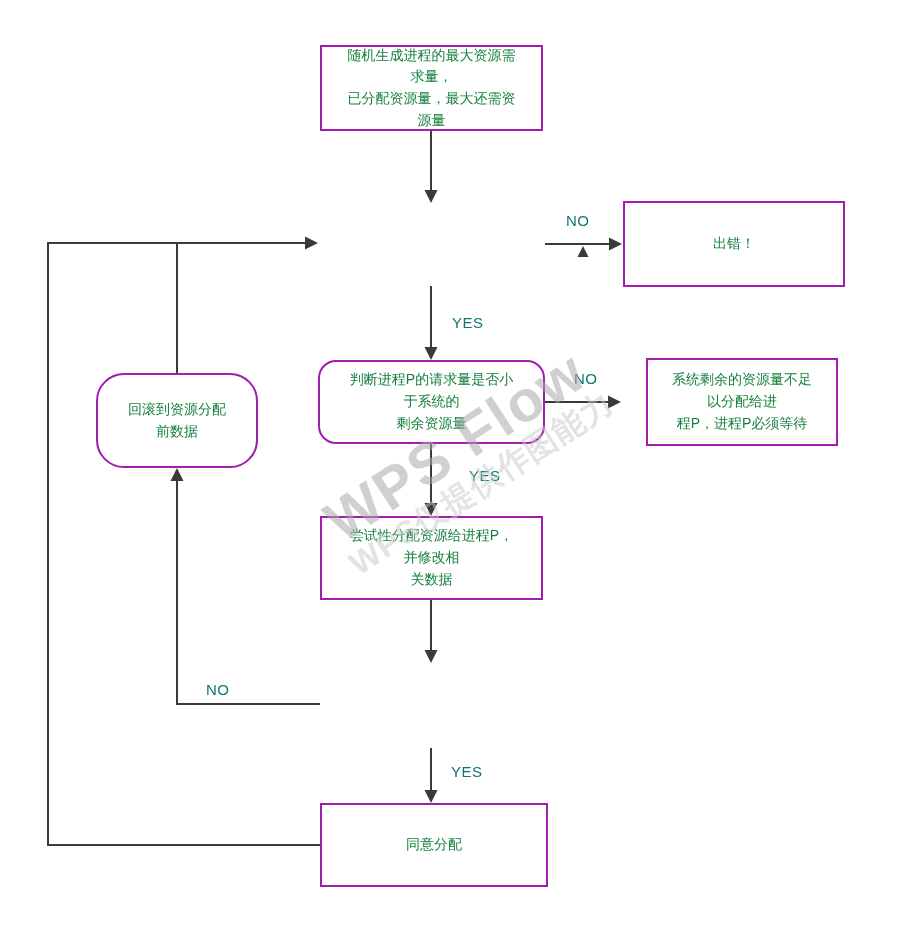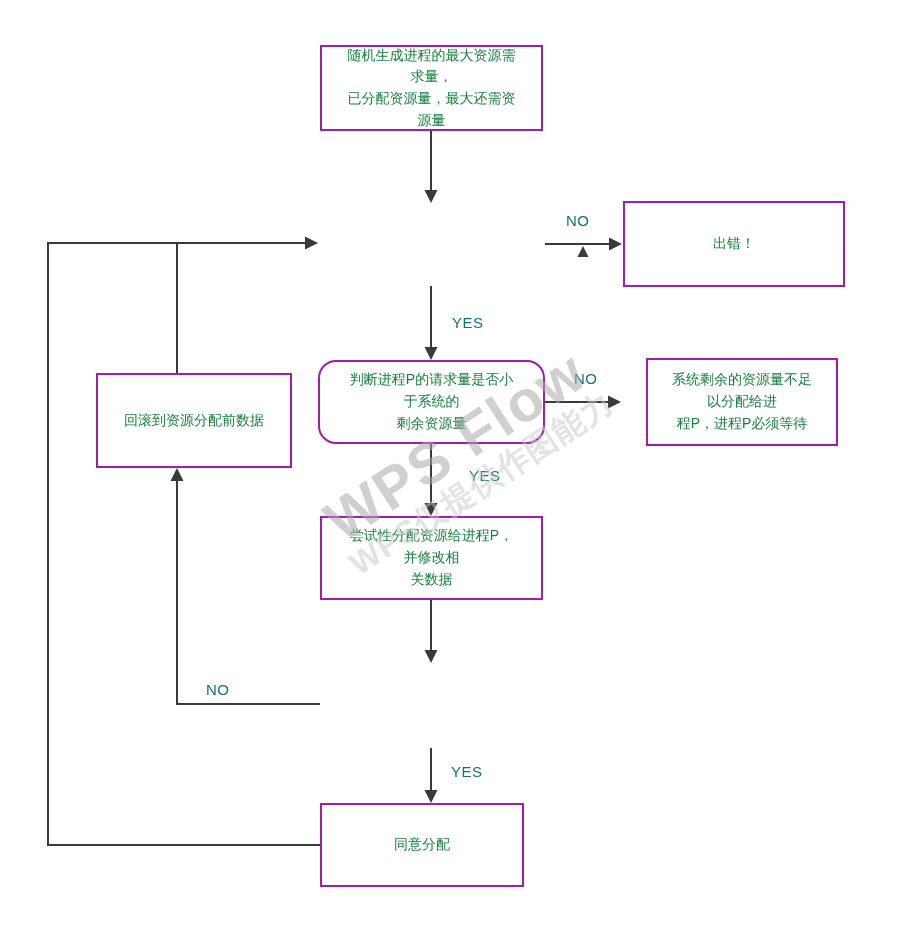--- a/index.html
+++ b/index.html
@@ -112,27 +112,27 @@
 
 
   <div class="node" style="left:623px; top:201px; width:222px; height:86px;">出错！</div>
 
   <div class="node" style="left:318px; top:360px; width:227px; height:84px;border-radius:18px;">判断进程P的请求量是否小于系统的
 剩余资源量</div>
 
   <div class="node" style="left:622px; top:358px; width:192px; height:88px;margin-left:24px;">系统剩余的资源量不足以分配给进
 程P，进程P必须等待</div>
 
-  <div class="node" style="left:96px;  top:373px; width:196px; height:95px;">回滚到资源分配前数据</div>
+  <div class="node" style="left:96px;  top:373px; width:162px; height:95px;border-radius:28px;">回滚到资源分配前数据</div>
 
   <div class="node" style="left:320px; top:516px; width:223px; height:84px;">尝试性分配资源给进程P，并修改相
 关数据</div>
 
 
-  <div class="node" style="left:320px; top:803px; width:204px; height:84px;">同意分配</div>
+  <div class="node" style="left:320px; top:803px; width:228px; height:84px;">同意分配</div>
 
   <div class="edge-label" style="left:566px; top:212px;">NO</div>
 
   <div class="edge-label" style="left:452px; top:314px;">YES</div>
 
   <div class="edge-label" style="left:574px; top:370px;">NO</div>
 
   <div class="edge-label" style="left:469px; top:467px;">YES</div>
 
   <div class="edge-label" style="left:206px; top:681px;">NO</div>

